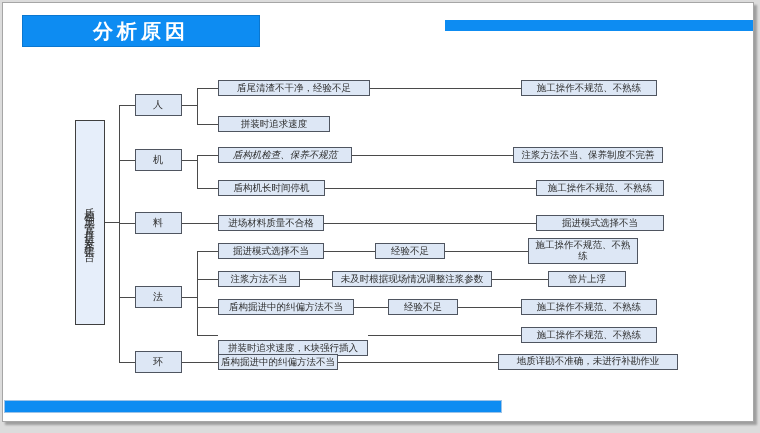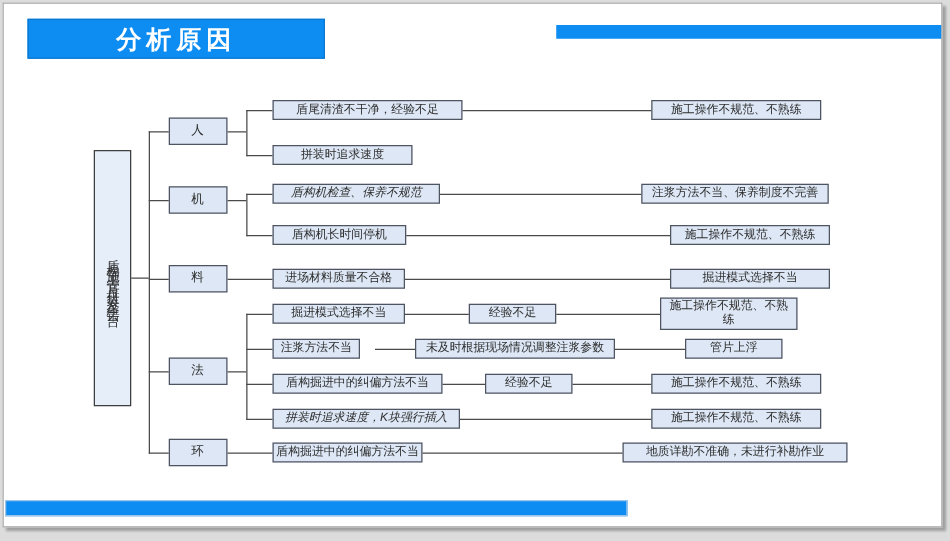--- a/index.html
+++ b/index.html
@@ -61,23 +61,23 @@
   <div class="nbox catbox" style="left:135px;top:212px;width:47px;height:22px;">料</div>
   <div class="nbox catbox" style="left:135px;top:286px;width:47px;height:22px;">法</div>
   <div class="nbox catbox" style="left:135px;top:351px;width:47px;height:22px;">环</div>
 
   <div class="nbox" style="left:218px;top:80px;width:152px;height:16px;">盾尾清渣不干净，经验不足</div>
   <div class="nbox" style="left:218px;top:116px;width:112px;height:16px;">拼装时追求速度</div>
   <div class="nbox" style="left:218px;top:147px;width:134px;height:16px;font-style:italic;">盾构机检查、保养不规范</div>
   <div class="nbox" style="left:218px;top:180px;width:107px;height:16px;">盾构机长时间停机</div>
   <div class="nbox" style="left:218px;top:215px;width:106px;height:16px;">进场材料质量不合格</div>
   <div class="nbox" style="left:218px;top:243px;width:106px;height:16px;">掘进模式选择不当</div>
-  <div class="nbox" style="left:218px;top:271px;width:70px;height:16px;">注浆方法不当</div>
+  <div class="nbox" style="left:218px;top:271px;width:82px;height:16px;">注浆方法不当</div>
   <div class="nbox" style="left:218px;top:299px;width:136px;height:16px;">盾构掘进中的纠偏方法不当</div>
-  <div class="nbox" style="left:218px;top:327px;width:150px;height:16px;font-style:italic;">拼装时追求速度，K块强行插入</div>
+  <div class="nbox" style="left:218px;top:340px;width:150px;height:16px;">拼装时追求速度，K块强行插入</div>
   <div class="nbox" style="left:218px;top:354px;width:120px;height:16px;">盾构掘进中的纠偏方法不当</div>
 
   <div class="nbox" style="left:375px;top:243px;width:70px;height:16px;">经验不足</div>
   <div class="nbox" style="left:332px;top:271px;width:160px;height:16px;">未及时根据现场情况调整注浆参数</div>
   <div class="nbox" style="left:388px;top:299px;width:70px;height:16px;">经验不足</div>
 
   <div class="nbox" style="left:521px;top:80px;width:136px;height:16px;">施工操作不规范、不熟练</div>
   <div class="nbox" style="left:513px;top:147px;width:150px;height:16px;">注浆方法不当、保养制度不完善</div>
   <div class="nbox" style="left:536px;top:180px;width:128px;height:16px;">施工操作不规范、不熟练</div>
   <div class="nbox" style="left:536px;top:215px;width:128px;height:16px;">掘进模式选择不当</div>

